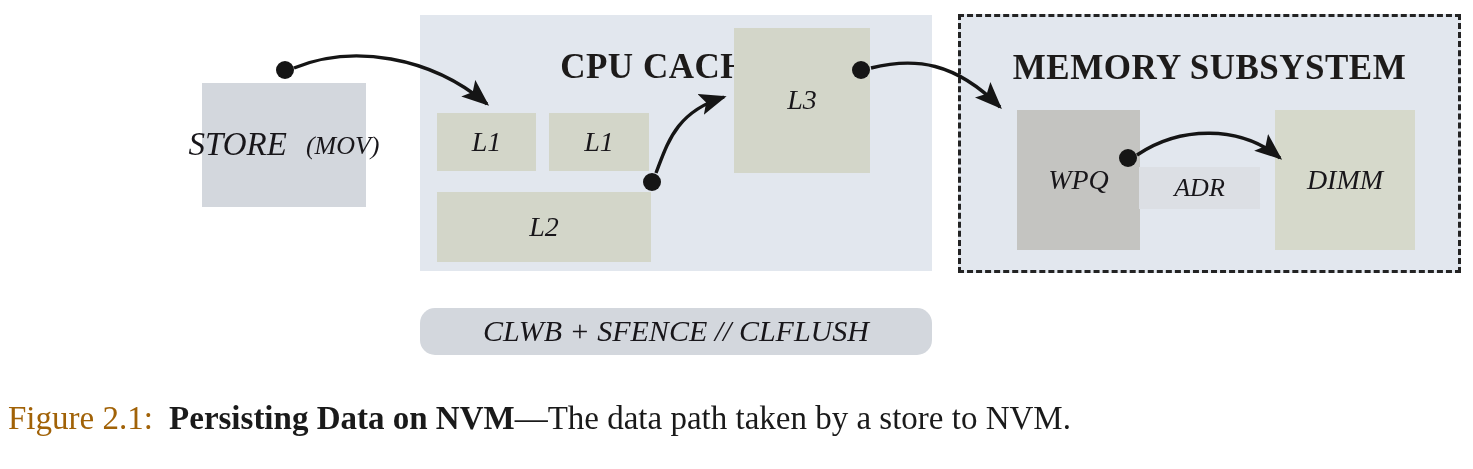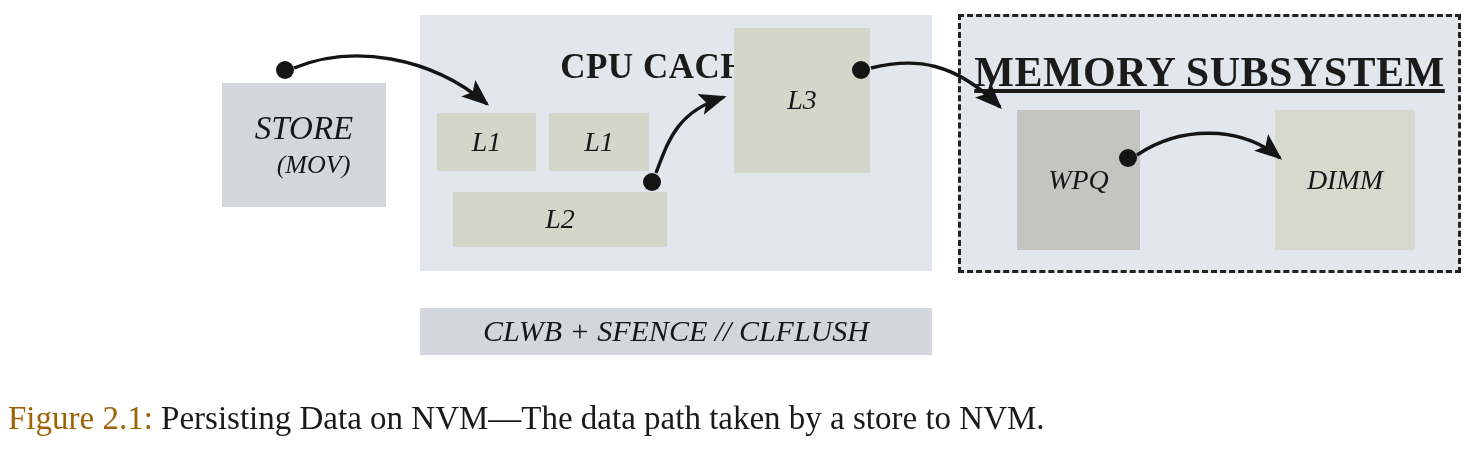--- a/index.html
+++ b/index.html
@@ -75,54 +75,55 @@
     position: absolute;
     left: 8px;
     top: 398px;
     width: 1460px;
     font-size: 33px;
     line-height: 1.25;
     color: #1a1a1a;
     white-space: nowrap;
   }
   #caption .fig-label { color: #a16207; }
-  #caption .fig-bold  { font-weight: normal; }
+  #caption .fig-bold  { font-weight: bold; margin-left: 8px; }
 </style>
 </head>
 <body>
 
 <div id="figure-root">
 
-  <div class="abs block block-store" style="left:222px; top:83px; width:164px; height:124px; flex-direction:column;">
+  <div class="abs block block-store" style="left:202px; top:83px; width:164px; height:124px; flex-direction:row;">
     <div style="font-size:33px;">STORE</div>
     <div style="font-size:26px; margin-top:2px;margin-left:19px;">(MOV)</div>
   </div>
 
   <div class="abs panel" style="left:420px; top:15px; width:512px; height:256px;">
     <div class="panel-title" style="top:32px; font-size:35px;">CPU CACHES</div>
   </div>
 
   <div class="abs block block-cache" style="left:437px; top:113px; width:99px; height:58px; font-size:28px;">L1</div>
 
   <div class="abs block block-cache" style="left:549px; top:113px; width:100px; height:58px; font-size:28px;">L1</div>
 
-  <div class="abs block block-cache" style="left:437px; top:192px; width:214px; height:55px; font-size:28px;margin-left:16px;">L2</div>
+  <div class="abs block block-cache" style="left:437px; top:192px; width:214px; height:70px; font-size:28px;">L2</div>
 
   <div class="abs block block-cache" style="left:734px; top:28px; width:136px; height:145px; font-size:28px;">L3</div>
 
   <div class="abs panel-dashed" style="left:958px; top:14px; width:503px; height:259px;">
-    <div class="panel-title" style="top:31px; font-size:42px;text-decoration:underline;">MEMORY SUBSYSTEM</div>
+    <div class="panel-title" style="top:31px; font-size:35px;">MEMORY SUBSYSTEM</div>
   </div>
 
   <div class="abs block block-wpq" style="left:997px; top:110px; width:123px; height:140px; font-size:28px;">WPQ</div>
 
+  <div class="abs block block-adr" style="left:1139px; top:167px; width:121px; height:42px; font-size:26px;">ADR</div>
 
   <div class="abs block block-dimm" style="left:1275px; top:110px; width:140px; height:140px; font-size:28px;">DIMM</div>
 
-  <div class="abs block block-flush" style="left:420px; top:308px; width:512px; height:47px; font-size:30px;">CLWB + SFENCE // CLFLUSH</div>
+  <div class="abs block block-flush" style="left:420px; top:308px; width:512px; height:47px; font-size:30px;border-radius:15px;">CLWB + SFENCE // CLFLUSH</div>
 
   <svg id="arrow-layer" viewBox="0 0 1473 469">
     <defs>
       <marker id="ah" markerWidth="9" markerHeight="9" refX="7.2" refY="3.2" orient="auto" markerUnits="strokeWidth">
         <path d="M0,0 L8,3.2 L0,6.4 L1.7,3.2 z" fill="#151515"></path>
       </marker>
     </defs>
 
     <g>
       <circle cx="285" cy="70" r="9" fill="#151515"></circle>

